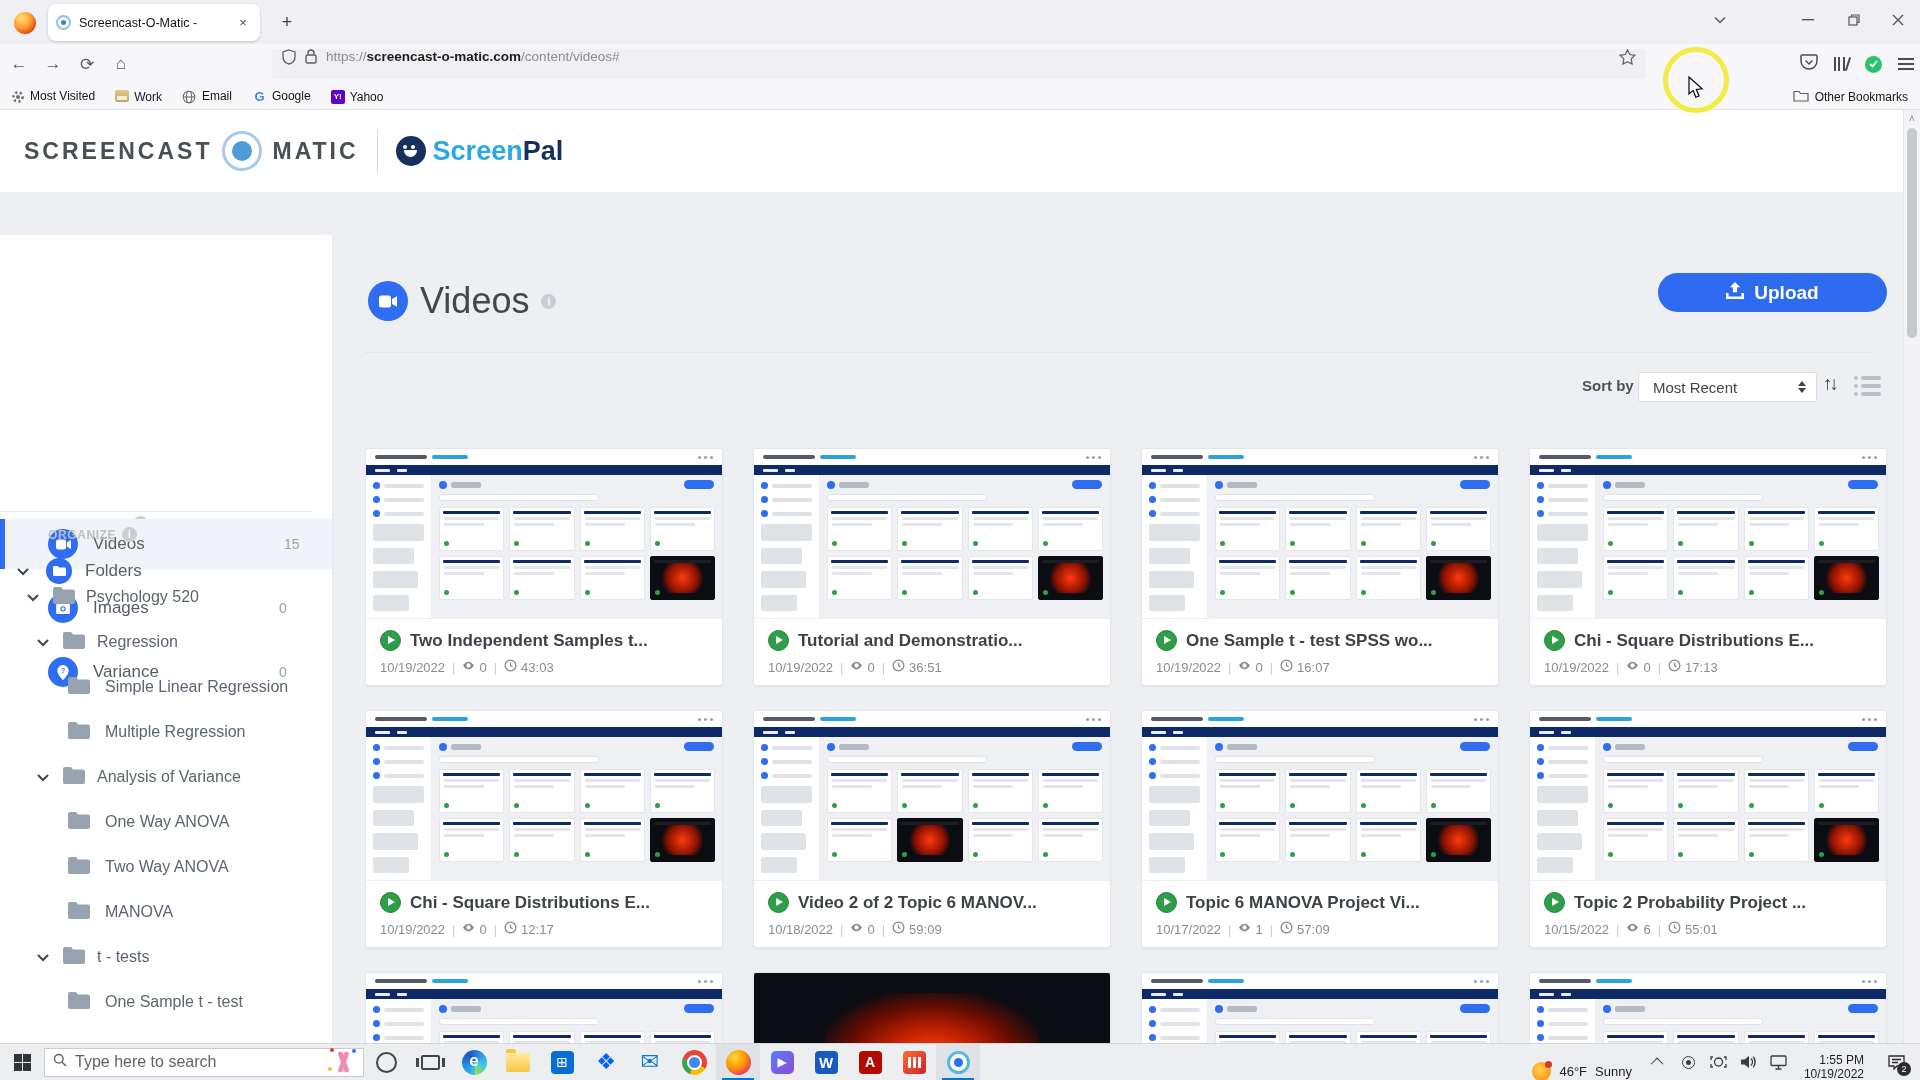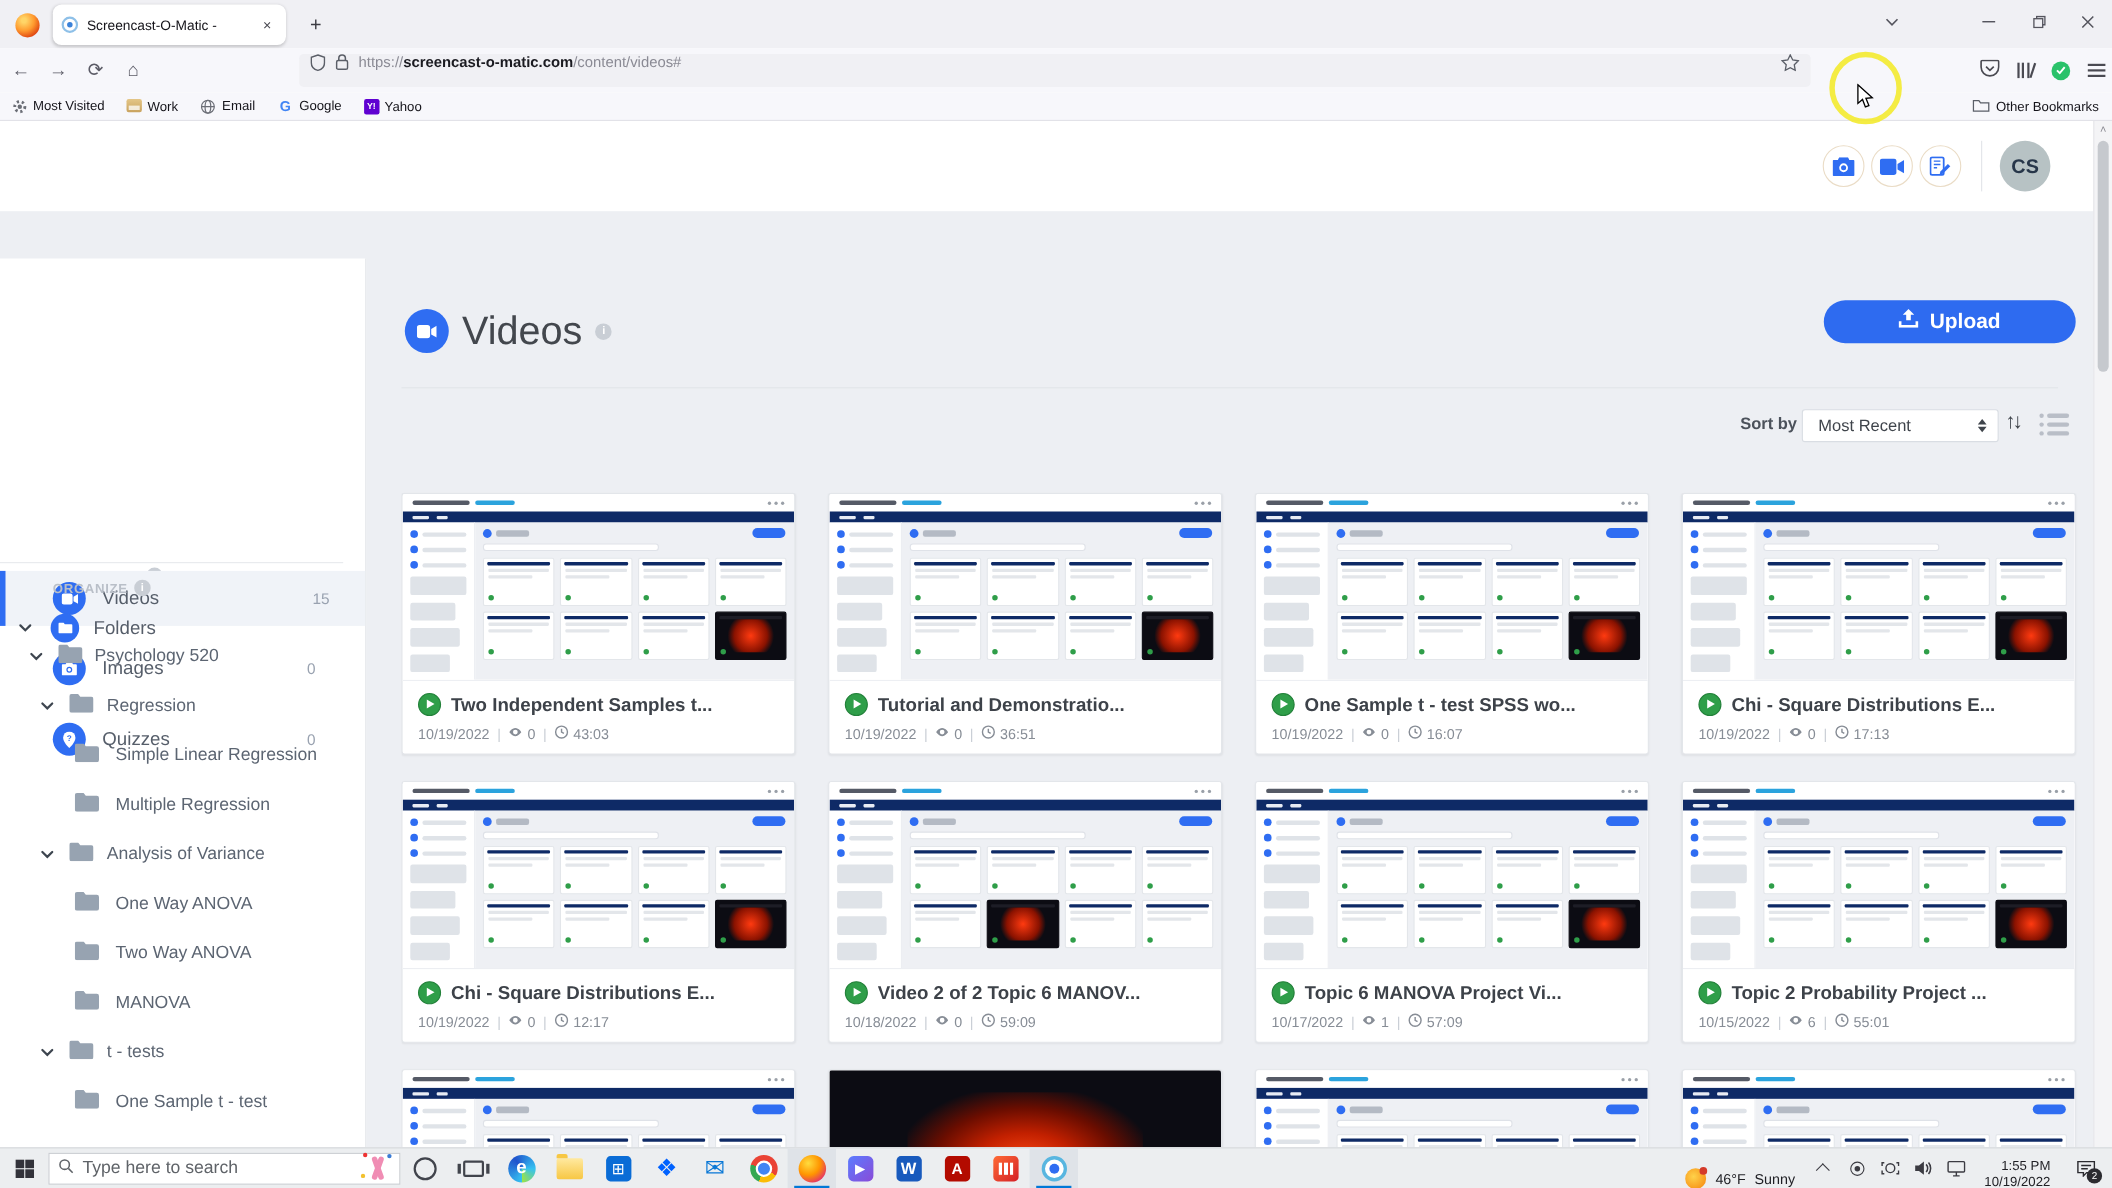--- a/index.html
+++ b/index.html
@@ -344,43 +344,28 @@
       <svg width="16" height="13" viewBox="0 0 16 13" fill="none" stroke="#5b5f68" stroke-width="1.2">
           <path d="M1 2.5h5l1.5 2H15V12H1z"></path>
         </svg>
     </span>
     <span>Other Bookmarks</span>
   </div>
 
   <div id="page">
 
     <div id="site-header">
-      <div class="hdr-actions">
-        <span class="circ-btn">
-          <svg width="20" height="17" viewBox="0 0 20 17" fill="#2f6df2">
-              <path d="M6 0h8l1.2 2.4H19a1 1 0 011 1V16a1 1 0 01-1 1H1a1 1 0 01-1-1V3.4a1 1 0 011-1h3.8z"></path>
-              <circle cx="10" cy="9.5" r="4" fill="#fff"></circle>
-              <circle cx="10" cy="9.5" r="2.3" fill="#2f6df2"></circle>
-            </svg>
-        </span>
-        <span class="circ-btn">
-          <svg width="22" height="15" viewBox="0 0 22 15" fill="#2f6df2">
-              <rect width="15" height="15" rx="2.5"></rect>
-              <path d="M16 5l6-3.5v12L16 10z"></path>
-            </svg>
-        </span>
-        <span class="circ-btn">
-          <svg width="20" height="18" viewBox="0 0 20 18">
-              <rect x="1" y="1" width="12" height="16" rx="1.5" fill="none" stroke="#2f6df2" stroke-width="1.6"></rect>
-              <path d="M4 4.5h6M4 7.5h6M4 10.5h3" stroke="#2f6df2" stroke-width="1.3"></path>
-              <path d="M10 13.8L16.8 7l2.2 2.2-6.8 6.8-3 .8z" fill="#2f6df2"></path>
-            </svg>
-        </span>
-        <span class="hdr-div"></span>
-        <span id="avatar">CS</span>
+      <div class="logo-wrap">
+        <span class="sc-txt">SCREENCAST</span>
+        <span class="sc-circle"></span>
+        <span class="sc-txt">MATIC</span>
+        <span class="logo-div"></span>
+        <span class="sp-icon"></span>
+        <span class="sp-screen">Screen</span>
+        <span class="sp-pal">Pal</span>
       </div>
     </div>
 
 
     <div id="sidebar">
       <div class="side-heading" style="top:281px;">
         <span>QUICK VIEW</span>
           <span class="info-dot"></span>
       </div>
       <div id="quick-items">
@@ -405,21 +390,21 @@
     <span class="qlabel">Images</span>
     <span class="qcount">0</span>
           </div>
           <div class="qitem" style="top:412px">
     <span class="qicon">
               <svg width="12" height="15" viewBox="0 0 12 16">
                 <path fill="#fff" d="M6 0a6 6 0 016 6c0 4.5-6 10-6 10S0 10.5 0 6a6 6 0 016-6z"></path>
                 <text x="6" y="9" text-anchor="middle" font-size="8" font-weight="bold" fill="#2f6df2">?</text>
               </svg>
             </span>
-    <span class="qlabel">Quizzes</span>
+    <span class="qlabel">Variance</span>
     <span class="qcount">0</span>
           </div>
         </div>
       <div id="side-div"></div>
       <div class="side-heading" style="top:292px;">
         <span>ORGANIZE</span>
           <span class="info-dot"></span>
       </div>
       <div id="folder-tree">
           <div class="trow" style="top:318px">

